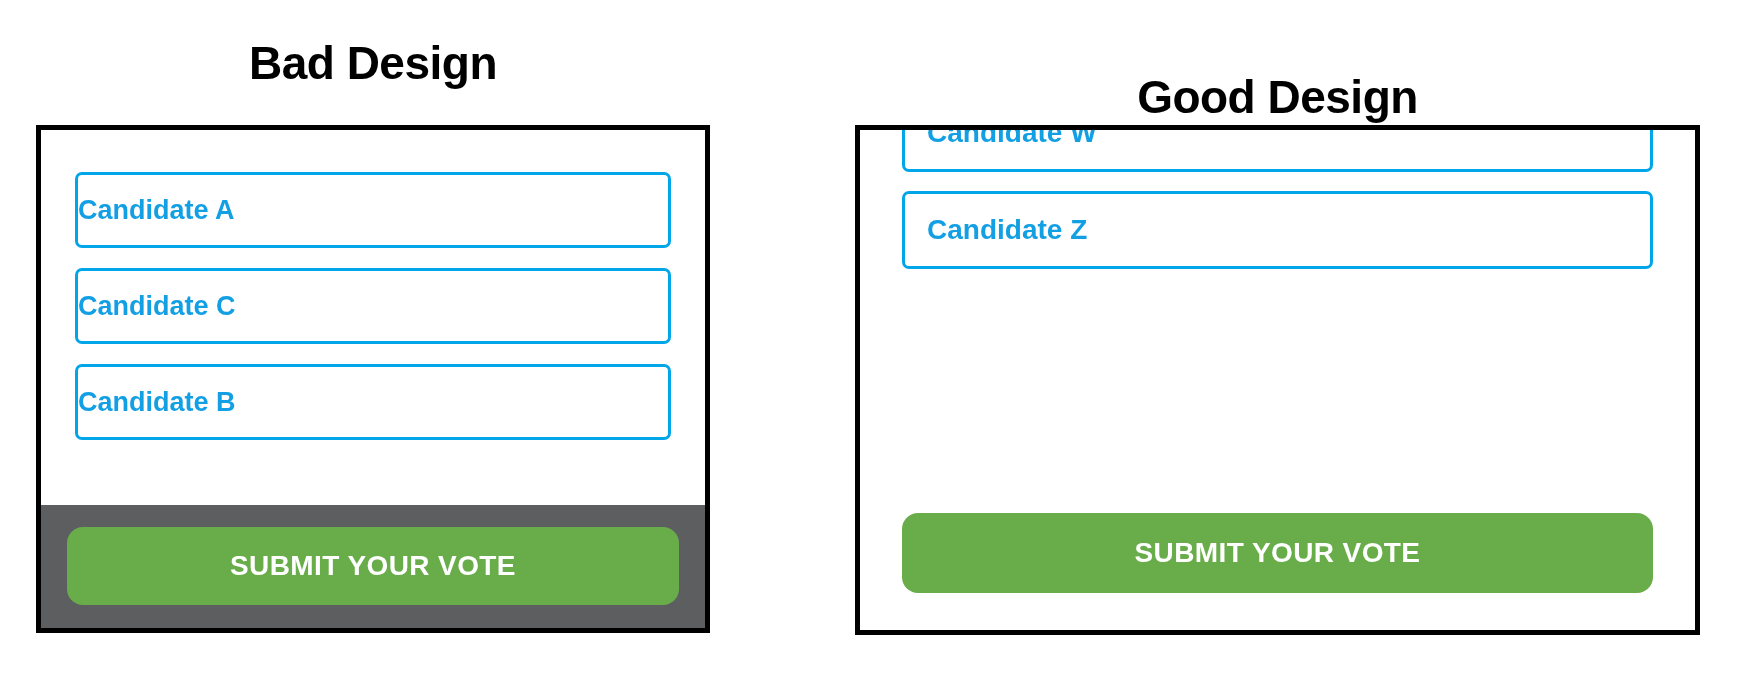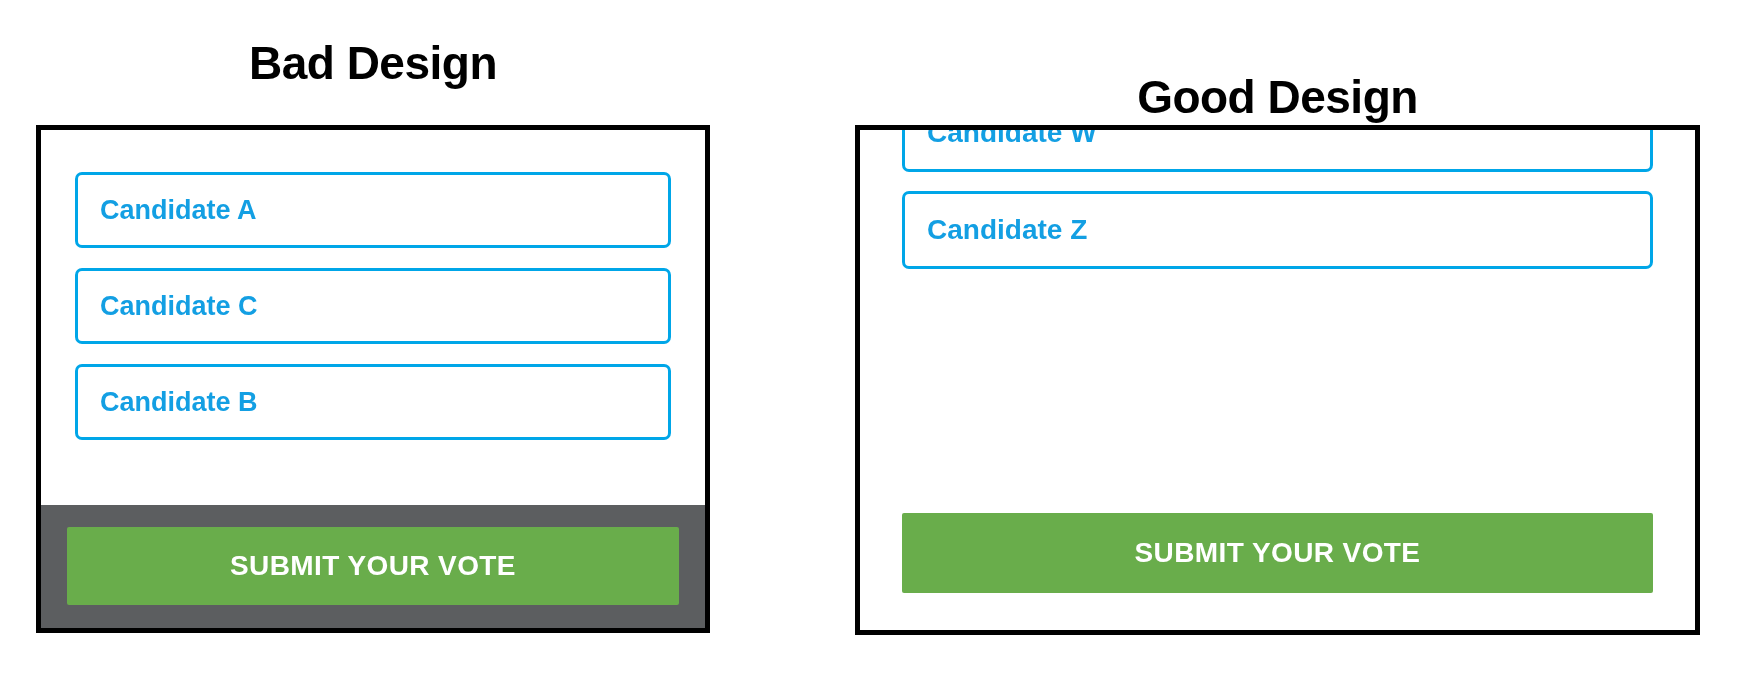--- a/index.html
+++ b/index.html
@@ -93,21 +93,20 @@
     display: flex;
     align-items: center;
     font-family: Liberation Sans, sans-serif;
     font-weight: bold;
     color: #139FE3;
     white-space: nowrap;
   }
   #list-bad .option {
     height: 76px;
     font-size: 27px;
-    padding-left: 22px;
     margin-bottom: 20px;
   }
   #list-good .option {
     height: 78px;
     font-size: 28px;
     padding-left: 22px;
     margin-bottom: 19px;
   }
   .option:last-child { margin-bottom: 0; }
 
@@ -122,21 +121,21 @@
   }
 
   
   .submit-button {
     box-sizing: border-box;
     display: flex;
     align-items: center;
     justify-content: center;
     background: #69AD4B;
     border: none;
-    border-radius: 2px;
+    border-radius: 16px;
     color: #ffffff;
     font-family: "Liberation Sans", sans-serif;
     font-weight: bold;
     letter-spacing: 0.4px;
     white-space: nowrap;
     cursor: pointer;
     padding: 0;
   }
   #submit-bad {
     position: absolute;

